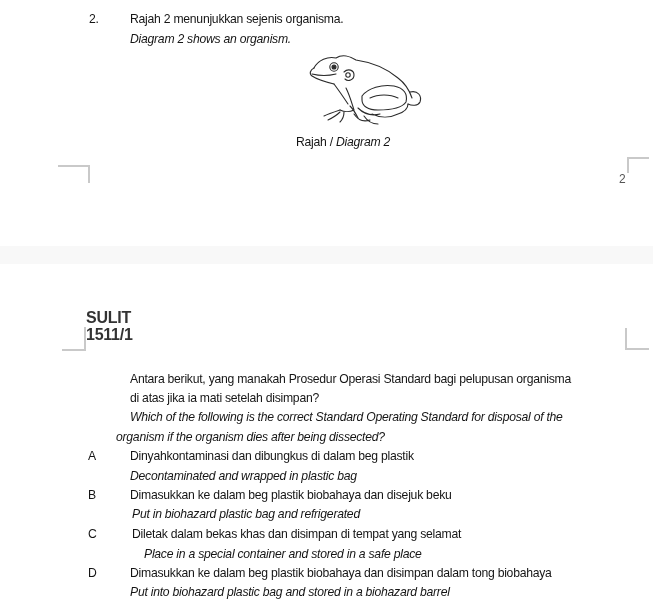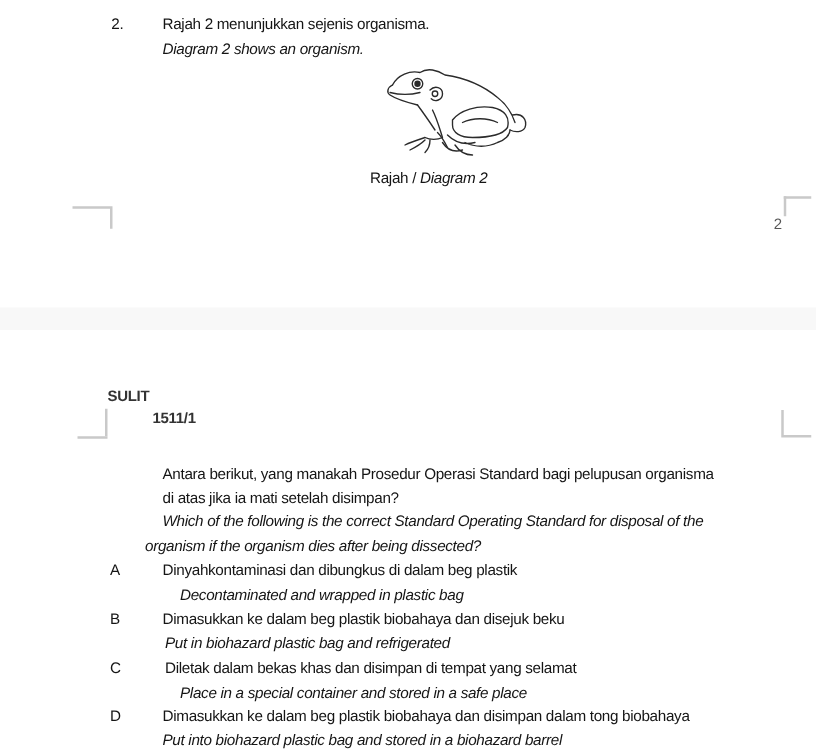--- a/index.html
+++ b/index.html
@@ -59,37 +59,37 @@
   <div class="mark" style="left:88px;top:165px;width:0;height:18px;border-left-width:2px;"></div>
   <div class="mark" style="left:627px;top:157px;width:22px;height:0;border-top-width:2px;"></div>
   <div class="mark" style="left:627px;top:157px;width:0;height:16px;border-left-width:2px;"></div>
 
   <div class="abs pgno" style="left:619px;top:172px;">2</div>
 </div>
 
 <div class="band"></div>
 
 <div>
-  <div class="abs t bold" style="left:86px;top:310px;font-size:12px;color:#333;">SULIT</div>
-  <div class="abs t bold" style="left:86px;top:327px;font-size:12px;color:#333;margin-left:36px;">1511/1</div>
+  <div class="abs t bold" style="left:86px;top:310px;font-size:16px;color:#333;">SULIT</div>
+  <div class="abs t bold" style="left:86px;top:327px;font-size:16px;color:#333;">1511/1</div>
 
   <div class="mark" style="left:84px;top:327px;width:0;height:22px;border-left-width:2px;"></div>
   <div class="mark" style="left:62px;top:349px;width:24px;height:0;border-top-width:2px;"></div>
   <div class="mark" style="left:625px;top:328px;width:0;height:20px;border-left-width:2px;"></div>
   <div class="mark" style="left:625px;top:348px;width:24px;height:0;border-top-width:2px;"></div>
 
   <div class="abs t" style="left:130px;top:372px;">Antara berikut, yang manakah Prosedur Operasi Standard bagi pelupusan organisma</div>
   <div class="abs t" style="left:130px;top:391px;">di atas jika ia mati setelah disimpan?</div>
   <div class="abs t i" style="left:130px;top:410px;">Which of the following is the correct Standard Operating Standard for disposal of the</div>
   <div class="abs t i" style="left:116px;top:430px;">organism if the organism dies after being dissected?</div>
 
   <div>
     <div class="abs t" style="left:88px;top:449px;">A</div>
     <div class="abs t" style="left:130px;top:449px;">Dinyahkontaminasi dan dibungkus di dalam beg plastik</div>
-    <div class="abs t i" style="left:144px;top:469px;">Decontaminated and wrapped in plastic bag</div>
+    <div class="abs t i" style="left:130px;top:469px;">Decontaminated and wrapped in plastic bag</div>
   </div>
 
   <div>
     <div class="abs t" style="left:88px;top:488px;">B</div>
     <div class="abs t" style="left:130px;top:488px;">Dimasukkan ke dalam beg plastik biobahaya dan disejuk beku</div>
     <div class="abs t i" style="left:132px;top:507px;">Put in biohazard plastic bag and refrigerated</div>
   </div>
 
   <div>
     <div class="abs t" style="left:88px;top:527px;">C</div>

